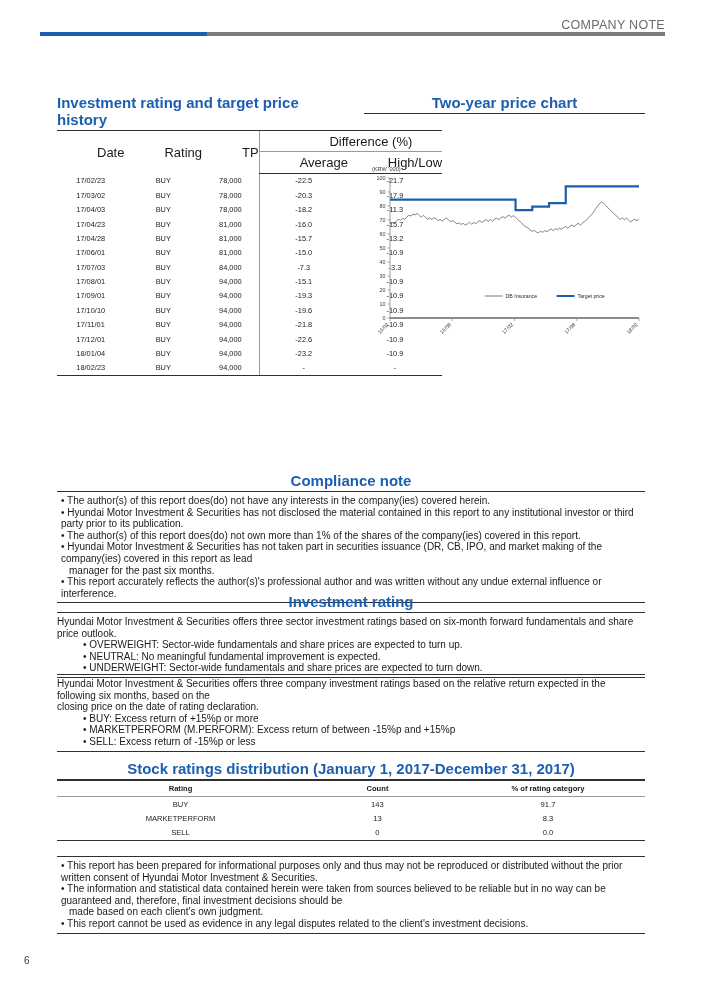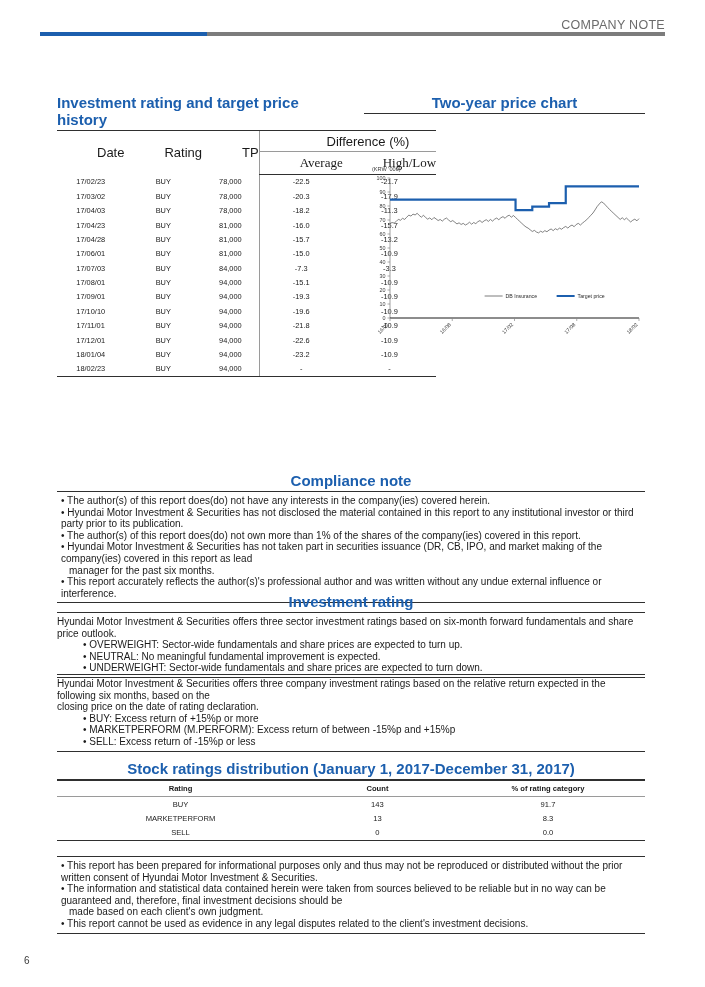--- a/index.html
+++ b/index.html
@@ -80,21 +80,21 @@
     font-size: 13px;
     padding-left: 40px;
   }
   .th-diff {
     border-bottom: 0.7px solid #9a9a9a;
   }
   .vline-left {
     border-left: 0.7px solid #9a9a9a;
   }
   .row-head-top { border-top: 1.2px solid #2f2f2f; }
-  .row-head-bot { border-bottom: 0.7px solid #2f2f2f; font-family: Liberation Serif, serif; }
+  .row-head-bot { border-bottom: 0.7px solid #2f2f2f; }
   .tbl-bottom { border-bottom: 1.2px solid #2f2f2f; }
 
   
   .chart-panel {
     position: absolute;
     left: 364px;
     top: 94px;
     width: 281px;
   }
   .chart-area {

